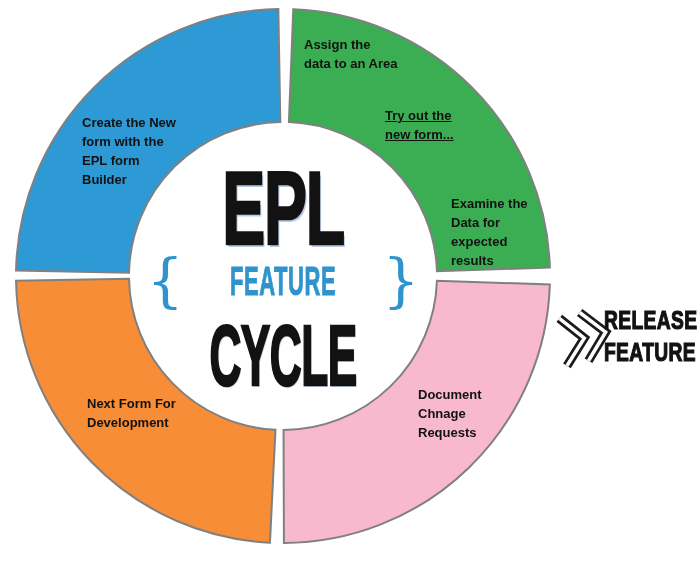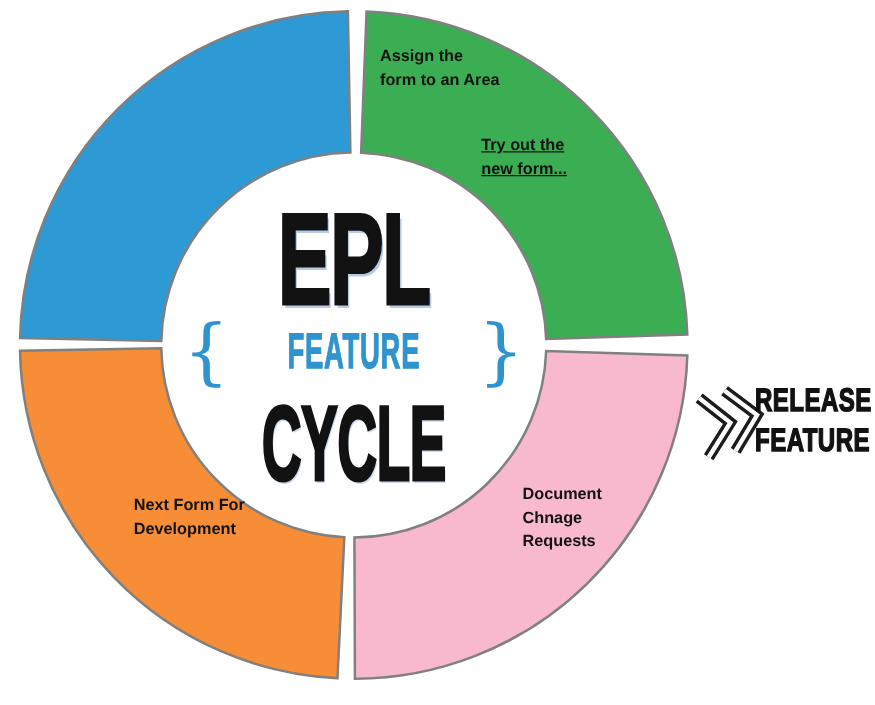--- a/index.html
+++ b/index.html
@@ -14,21 +14,21 @@
     color:var(--ink,#121212);
     white-space:pre-line;
   }
   .lbl-create  {left:82px;  top:113px;}
   .lbl-assign  {left:304px; top:35px;}
   .lbl-tryout  {left:385px; top:106px;text-decoration:underline;}
   .lbl-examine {left:451px; top:194px;}
   .lbl-inform  {left:450px; top:315px;}
   .lbl-document{left:418px; top:385px;}
   .lbl-discuss {left:296px; top:442px;}
-  .lbl-next    {left:87px;  top:394px;margin-left:20px;}
+  .lbl-next    {left:87px;  top:394px;}
 
   .center-title{
     position:absolute;left:283px;top:156px;
     font:700 104px/1 "Liberation Sans",sans-serif;
     color:var(--ink,#121212);
     -webkit-text-stroke:2.5px var(--ink,#121212);
     letter-spacing:-2px;white-space:nowrap;
     transform:translateX(-50%) scaleX(0.62);
     text-shadow:3px 3px 0 rgba(74,124,189,0.40);
   }
@@ -73,25 +73,33 @@
 
 <div class="stage">
 
   <svg class="ring-svg" width="700" height="564" viewBox="0 0 700 564">
       <path d="M 16.06 270.41 A 267 267 0 0 1 278.34 9.04 L 280.31 122.02 A 154 154 0 0 0 129.03 272.77 Z" fill="#2d99d5" stroke="#808080" stroke-width="2"></path>
       <path d="M 293.25 9.20 A 267 267 0 0 1 549.87 267.61 L 436.92 271.16 A 154 154 0 0 0 288.91 122.11 Z" fill="#3bae53" stroke="#808080" stroke-width="2"></path>
       <path d="M 549.87 284.39 A 267 267 0 0 1 283.93 543.00 L 283.54 430.00 A 154 154 0 0 0 436.92 280.84 Z" fill="#f8b8cd" stroke="#808080" stroke-width="2"></path>
       <path d="M 269.96 542.68 A 267 267 0 0 1 16.04 280.66 L 129.02 278.69 A 154 154 0 0 0 275.48 429.82 Z" fill="#f78d36" stroke="#808080" stroke-width="2"></path>
     </svg>
 
+  <div class="step-label lbl-create">Create the New
+form with the
+EPL form
+Builder</div>
 
   <div class="step-label lbl-assign">Assign the
-form to an Area</div>
+data to an Area</div>
   <div class="step-label lbl-tryout">Try out the
 new form...</div>
+  <div class="step-label lbl-examine">Examine the
+Data for
+expected
+results</div>
 
   <div class="step-label lbl-document">Document
 Chnage
 Requests</div>
 
   <div class="step-label lbl-next">Next Form For
 Development</div>
 
   <div class="center-title">EPL</div>
 

